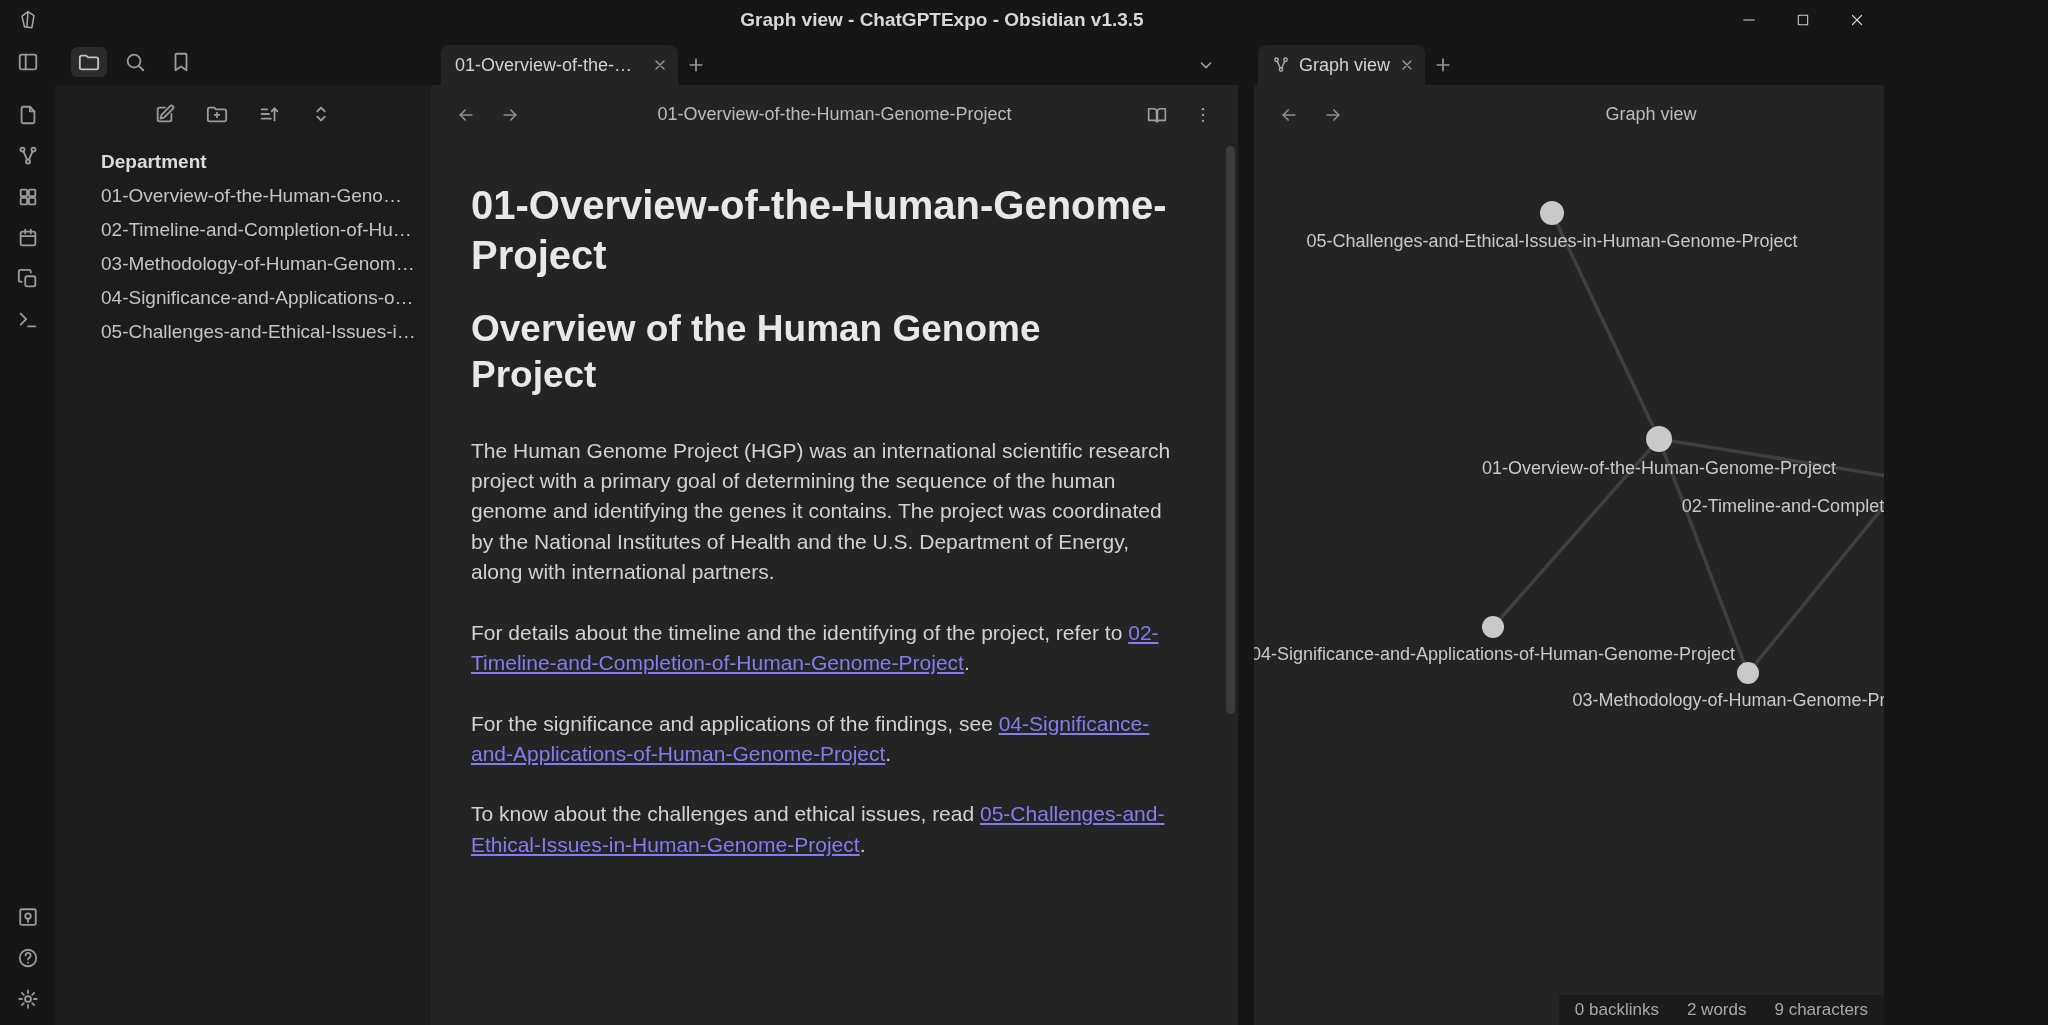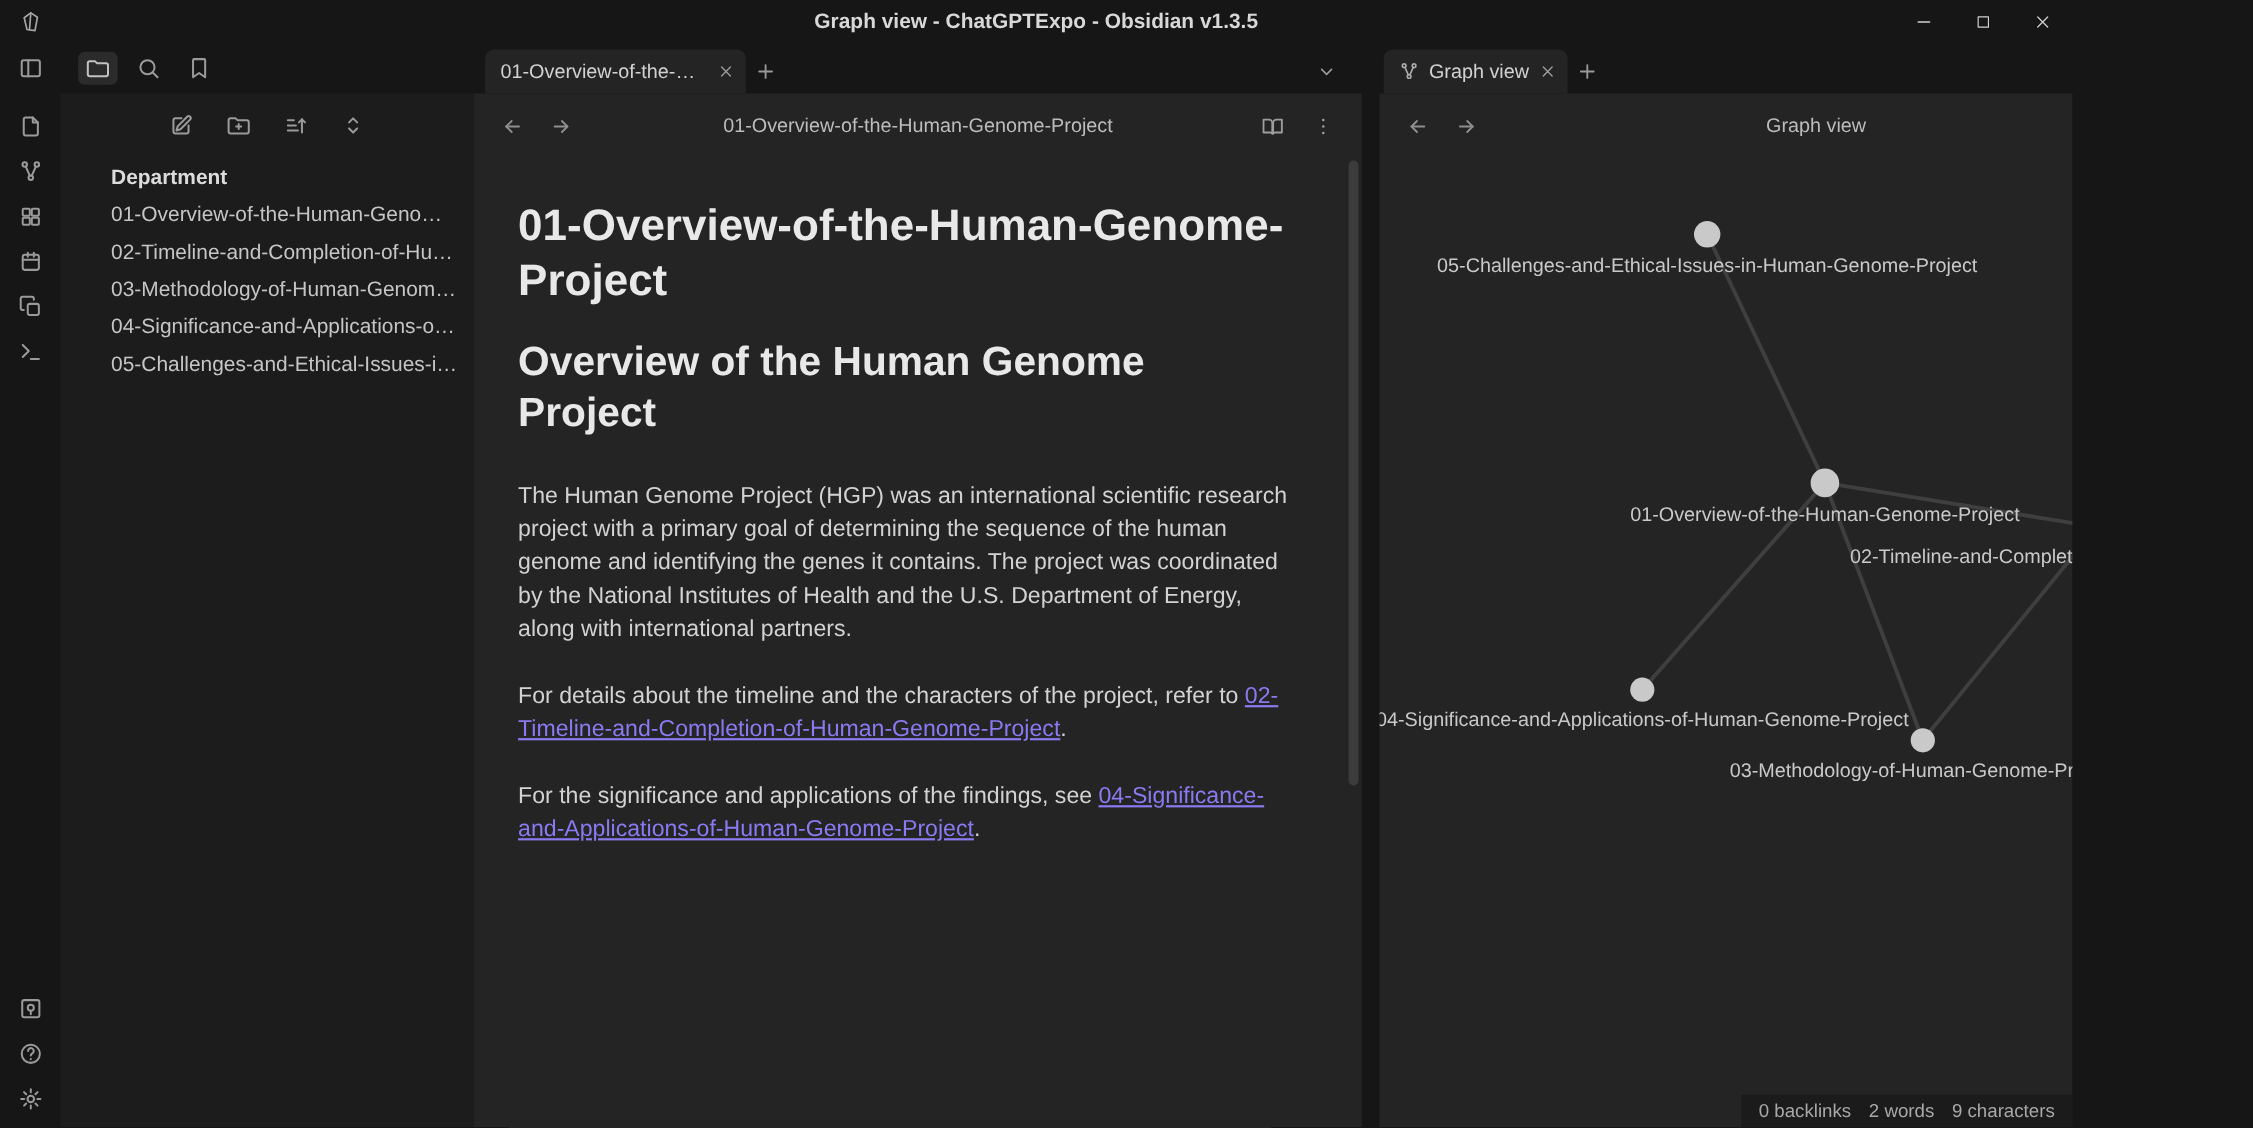--- a/index.html
+++ b/index.html
@@ -78,21 +78,21 @@
 
   
   .graph-area { position:relative; width:794px; height:881px; }
   #graph-svg { display:block; width:794px; height:881px; }
   #graph-svg text { font-family:"Liberation Sans", sans-serif; }
   .graph-controls { position:absolute; top:18px; right:26px; display:flex; flex-direction:column; gap:18px; color:#9e9e9e; }
   .graph-controls .icon-btn { width:28px; height:26px; color:inherit; }
 
   
   .statusbar { position:absolute; right:0; bottom:0; height:30px; background:#1b1b1b;
-               display:flex; align-items:center; gap:16px; padding:0 16px; font-size:17px; color:#a8a8a8; }
+               display:flex; align-items:center; gap:28px; padding:0 16px; font-size:17px; color:#a8a8a8; }
   .statusbar span { white-space:nowrap; }
 </style>
 </head>
 <body>
 
 <div class="window">
 
   <div class="titlebar">
     <div class="tb-logo">
       <svg class="svgi s20" viewBox="0 0 24 24" style="stroke-width:1.8">
@@ -346,22 +346,23 @@
               </svg>
           </button>
         </div>
       </div>
 
       <div class="editor-content">
         <div class="md">
           <h1>01-Overview-of-the-Human-Genome-Project</h1>
           <h2>Overview of the Human Genome Project</h2>
           <p><span>The Human Genome Project (HGP) was an international scientific research project with a primary goal of determining the sequence of the human genome and identifying the genes it contains. The project was coordinated by the National Institutes of Health and the U.S. Department of Energy, along with international partners.</span></p>
-          <p><span>For details about the timeline and the characters of the project, refer to </span><a>02-Timeline-and-Completion-of-Human-Genome-Project</a><span>.</span></p>
+          <p><span>For details about the timeline and the identifying of the project, refer to </span><a>02-Timeline-and-Completion-of-Human-Genome-Project</a><span>.</span></p>
           <p><span>For the significance and applications of the findings, see </span><a>04-Significance-and-Applications-of-Human-Genome-Project</a><span>.</span></p>
+          <p><span>To know about the challenges and ethical issues, read </span><a>05-Challenges-and-Ethical-Issues-in-Human-Genome-Project</a><span>.</span></p>
         </div>
       </div>
       <div class="scrollbar">
         <div class="scroll-thumb"></div>
       </div>
     </div>
 
     <div class="divider"></div>
 
     <div class="pane">

